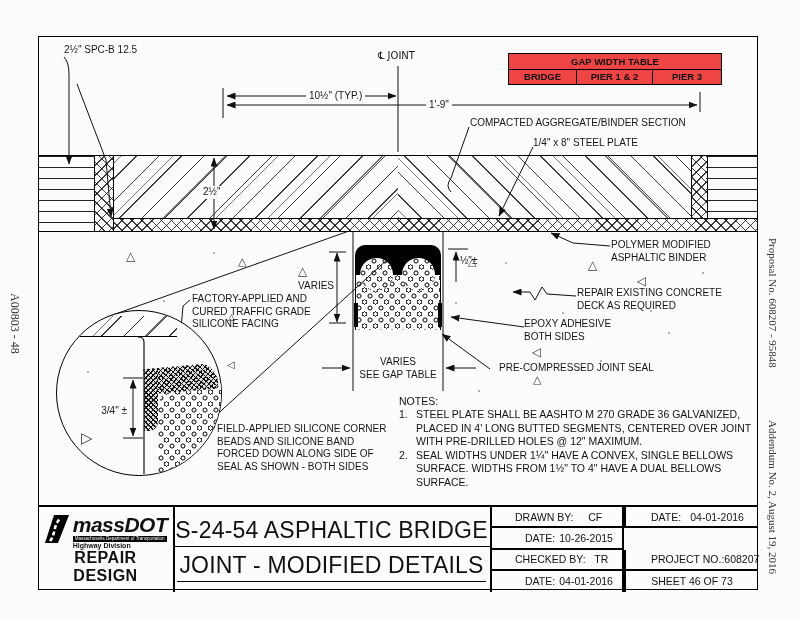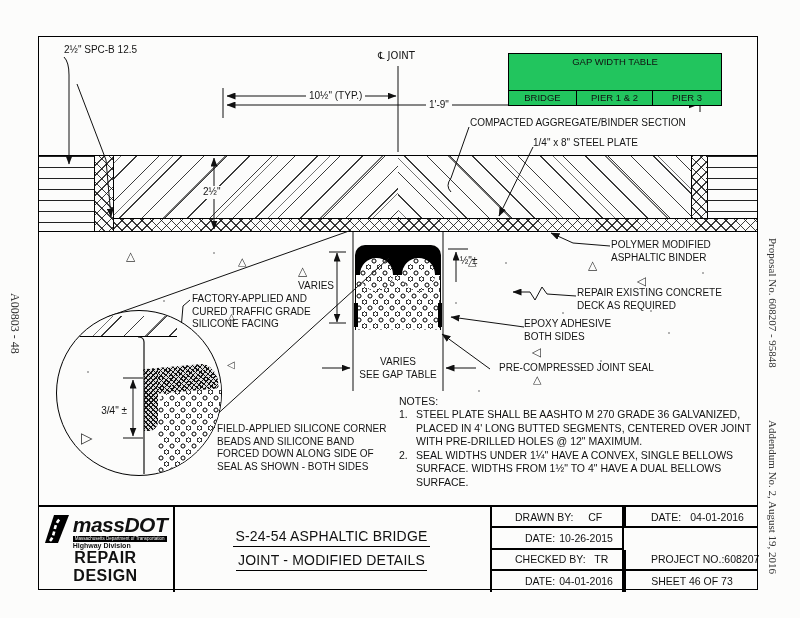--- a/index.html
+++ b/index.html
@@ -26,33 +26,33 @@
       repeating-linear-gradient(135deg,#141414 0 1px,transparent 1px 3.5px);}
   
   .lbl{position:absolute;font-size:10px;line-height:1.27;white-space:pre-line;z-index:7;color:#151515;}
   .bgw{background:#fcfcfb;padding:0 3px;}
   .dim{font-size:10px;}
   .vtext{position:absolute;font-family:"Liberation Serif",serif;font-size:11px;color:#333;
          white-space:nowrap;transform-origin:0 0;transform:rotate(90deg);z-index:8;}
   .tri{position:absolute;font-family:"DejaVu Sans",sans-serif;color:#333;z-index:4;line-height:1;}
   .dot{position:absolute;width:2px;height:2px;background:#9a9a9a;border-radius:50%;z-index:1;}
   
-  #gaptable{left:508px;top:53px;width:212px;border:1px solid #000;background:#22c55e;z-index:7;font-size:9.5px;}
-  #gaptable .trow{display:flex;border-top:1px solid #000;margin-top:21px;}
+  #gaptable{left:508px;top:53px;width:212px;border:1px solid #000;background:#ef4444;z-index:7;font-size:9.5px;font-weight:bold;}
+  #gaptable .trow{display:flex;border-top:1px solid #000;}
   #gaptable .trow:first-child{border-top:none;}
   #gaptable .cell{height:14px;line-height:14px;text-align:center;border-left:1px solid #000;overflow:hidden;}
   #gaptable .cell:first-child{border-left:none;}
   #gaptable .thead{height:15px;line-height:15px;text-align:center;font-size:9.5px;}
   
   #tblock{left:38px;top:505px;width:720px;height:85px;border-top:2px solid #000;z-index:8;background:#fcfcfb;}
   #logocell{position:absolute;left:0;top:0;width:135px;height:85px;border-right:2.5px solid #000;
             display:flex;flex-direction:column;align-items:center;justify-content:center;}
   #titlecell{position:absolute;left:135px;top:0;width:317px;height:85px;border-right:2.5px solid #000;
              display:flex;flex-direction:column;align-items:center;justify-content:center;gap:5px;}
-  .ttl{font-size:14px;letter-spacing:.2px;border-bottom:1.5px solid #000;padding:0 2px 2px 2px;white-space:nowrap;}
+  .ttl{font-size:23px;letter-spacing:.2px;border-bottom:1.5px solid #000;padding:0 2px 2px 2px;white-space:nowrap;}
   #gridcell{position:absolute;left:452px;top:0;width:268px;height:85px;font-size:10.5px;}
   .grow{position:absolute;left:0;width:268px;height:21.25px;display:flex;}
   .gcell{box-sizing:border-box;width:134px;border-left:2px solid #000;border-bottom:2px solid #000;
          display:flex;align-items:center;padding:0 5px;}
   .gcell:first-child{border-left:none;border-right:2px solid #000;}
   .grow:last-child .gcell{border-bottom:none;}
   .gl{white-space:nowrap;margin-left:20px;}
   .gv{flex:1;text-align:center;white-space:nowrap;}
   .gc{flex:1;text-align:center;white-space:nowrap;}
   #mdot-row{display:flex;align-items:flex-start;gap:3px;}

